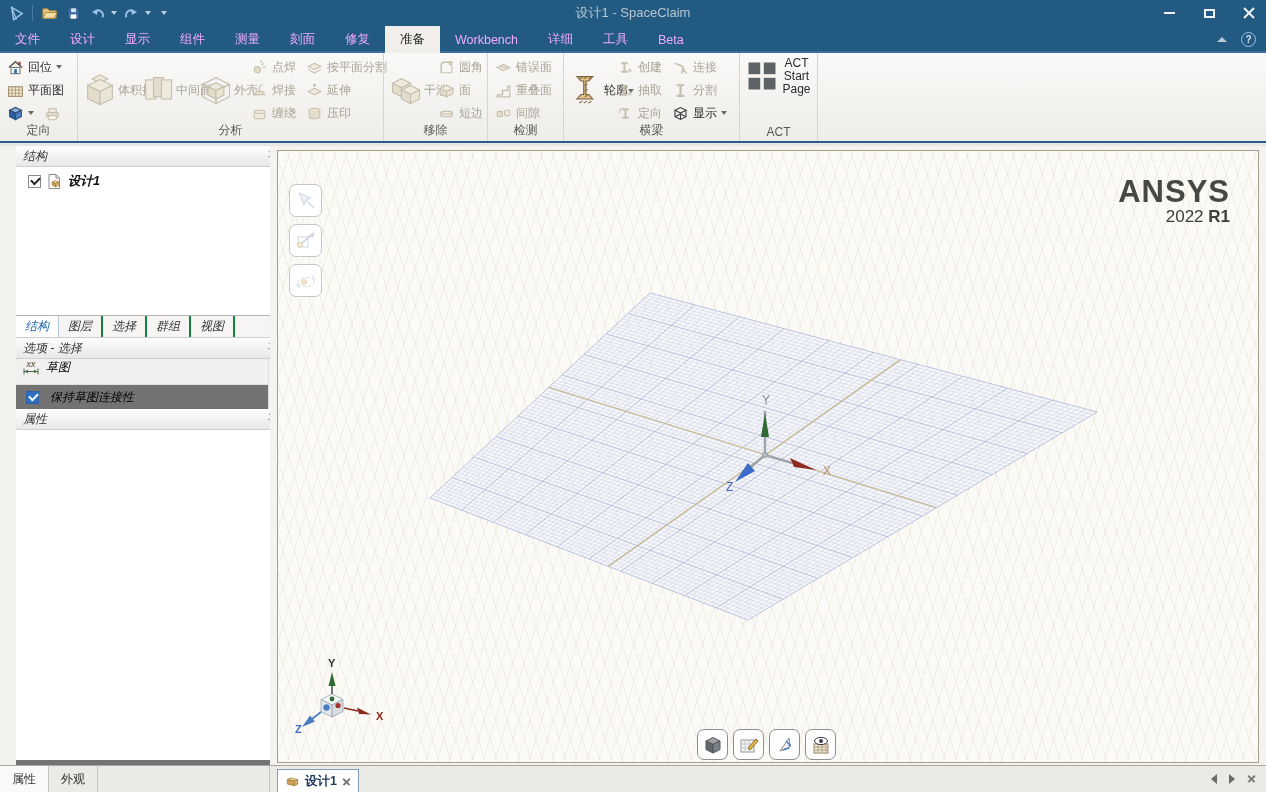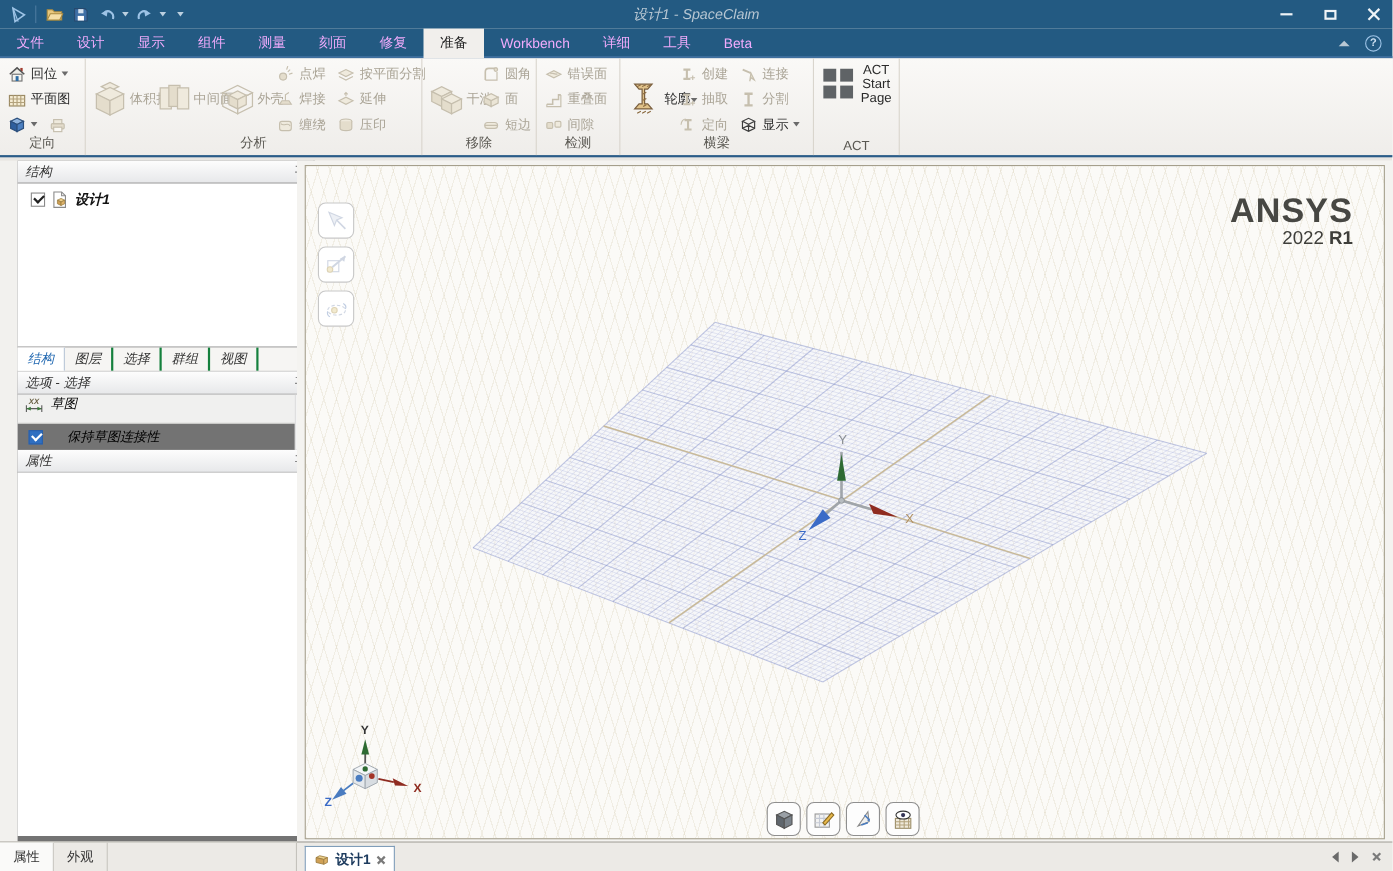--- a/index.html
+++ b/index.html
@@ -8,21 +8,21 @@
   #app { position:relative; width:1266px; height:792px; background:#e8e6e2; }
 
   
   .titlebar { position:absolute; top:0; left:0; right:0; height:26px; background:#235a82;
     display:flex; align-items:center; color:#c2cfda; }
   .qat { display:flex; align-items:center; gap:4px; padding-left:6px; }
   .qat .qbtn { width:20px; height:20px; display:flex; align-items:center; justify-content:center; }
   .qat svg { width:17px; height:17px; }
   .qsep { width:1px; height:16px; background:#4d7aa0; margin:0 2px; }
   .qcaret { width:0; height:0; border-left:3.5px solid transparent; border-right:3.5px solid transparent; border-top:4px solid #bcd0e0; }
-  .title-center { position:absolute; left:0; right:0; text-align:center; font-size:13px; color:#b7c6d2; pointer-events:none;font-style:italic; }
+  .title-center { position:absolute; left:0; right:0; text-align:center; font-size:13px; color:#b7c6d2; pointer-events:none; }
   .winbtns { position:absolute; right:8px; top:0; height:26px; display:flex; align-items:center; gap:22px; }
   .wb { width:18px; height:16px; display:flex; align-items:center; justify-content:center; }
   .wb-min  { width:11px; height:2px; background:#eef3f7; }
   .wb-max  { width:11px; height:9px; border:2px solid #eef3f7; }
   .wb-x { position:relative; width:12px; height:12px; }
   .wb-x::before,.wb-x::after { content:''; position:absolute; left:-1px; top:5px; width:14px; height:2px; background:#eef3f7; }
   .wb-x::before { transform:rotate(45deg);} .wb-x::after { transform:rotate(-45deg);}
 
   
   .tabbar { position:absolute; top:26px; left:0; right:0; height:27px; background:#235a82; display:flex; align-items:stretch; }
@@ -65,21 +65,21 @@
     border-left:2px solid #222; border-bottom:2px solid #222; transform:rotate(-45deg); }
   .cb.blue { background:#2f6fc1; border-color:#2a5fa8; }
   .cb.blue::after { border-color:#fff; }
   .titem .dic { width:17px; height:17px; }
   .titem .tlabel { font-weight:bold; font-size:12.5px; color:#111; }
   .ptabs { height:23px; border-top:1px solid #b5b5b5; border-bottom:1px solid #cfcfcf; background:#f6f5f3; display:flex; align-items:stretch; }
   .ptab { padding:0 9px; display:flex; align-items:center; color:#333; border-right:2px solid #15803d; }
   .ptab.active { background:#fff; color:#1e66b0; border-right:1px solid #b9c6d6; }
   .optrow { height:26px; background:#f0f0ef; border-bottom:1px solid #e2e1de; display:flex; align-items:flex-start; gap:6px; padding:0 6px; position:relative; }
   .optrow .ic,.optrow .ic svg { width:18px; height:18px; }
-  .chkrow { height:24px; display:flex; align-items:center; gap:22px; padding:0 6px 0 10px; }
+  .chkrow { height:24px; display:flex; align-items:center; gap:11px; padding:0 6px 0 10px; }
   .oscroll { position:absolute; right:0; top:0; width:17px; height:50px; background:#f3f3f3; border-left:1px solid #ddd; display:flex; flex-direction:column; justify-content:space-between; align-items:center; padding:3px 0; }
   .sarr { width:0; height:0; border-left:4px solid transparent; border-right:4px solid transparent; }
   .sarr.up { border-bottom:5px solid #9a9a9a; } .sarr.down { border-top:5px solid #9a9a9a; }
   .optwrap { position:relative; }
 
   
   .vwrap { position:absolute; left:270px; right:0; top:0; bottom:0; background:#f4f3f0; }
   .vbox { position:absolute; left:7px; top:4px; width:982px; height:613px; border:1px solid #a59f8c;
     background-color:#fbfaf7;
     background-image:

